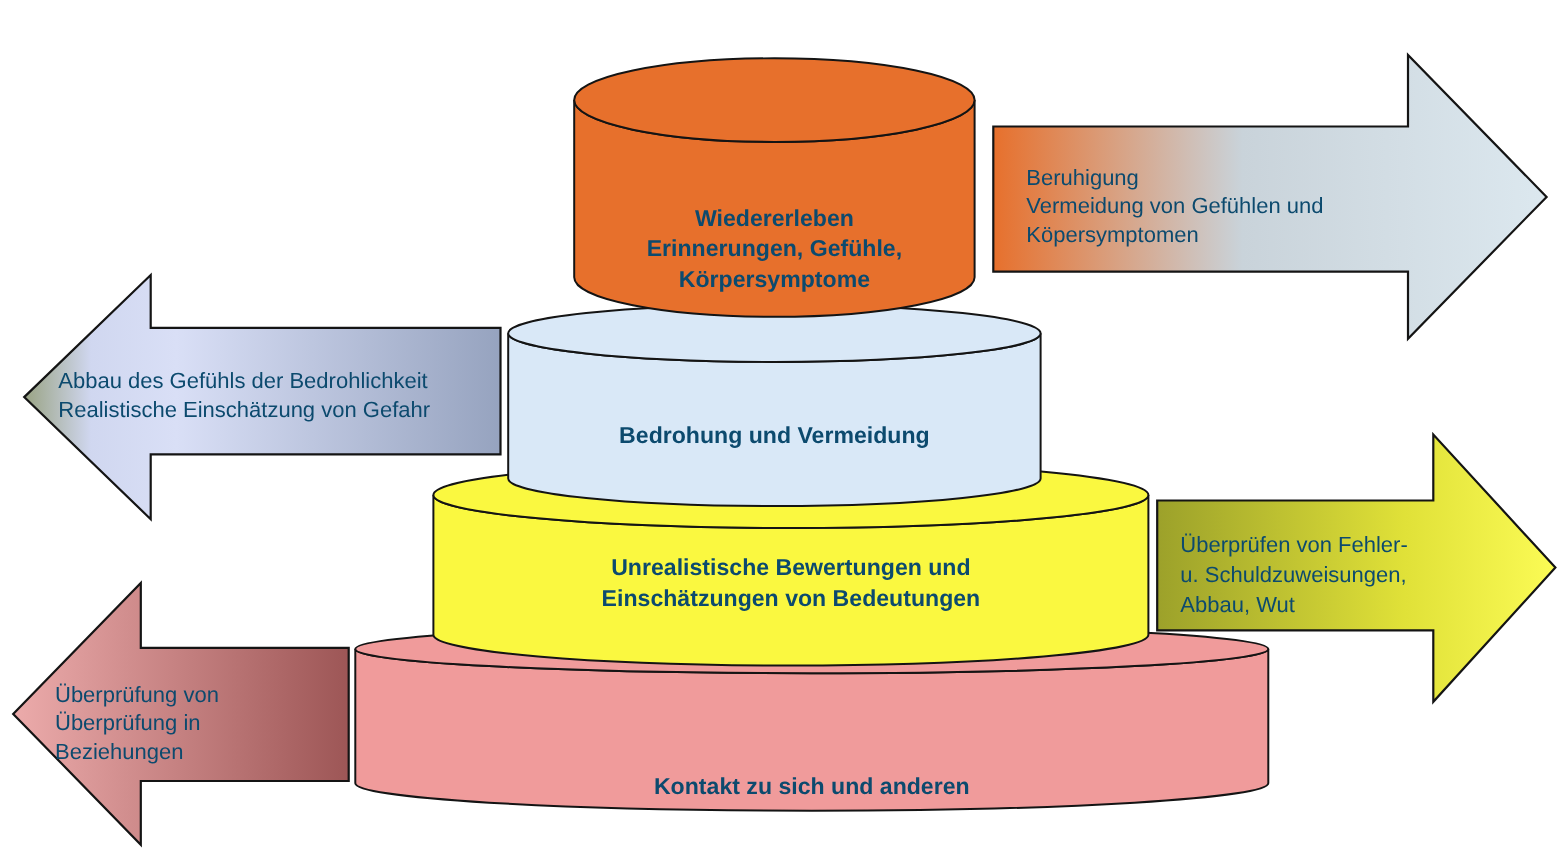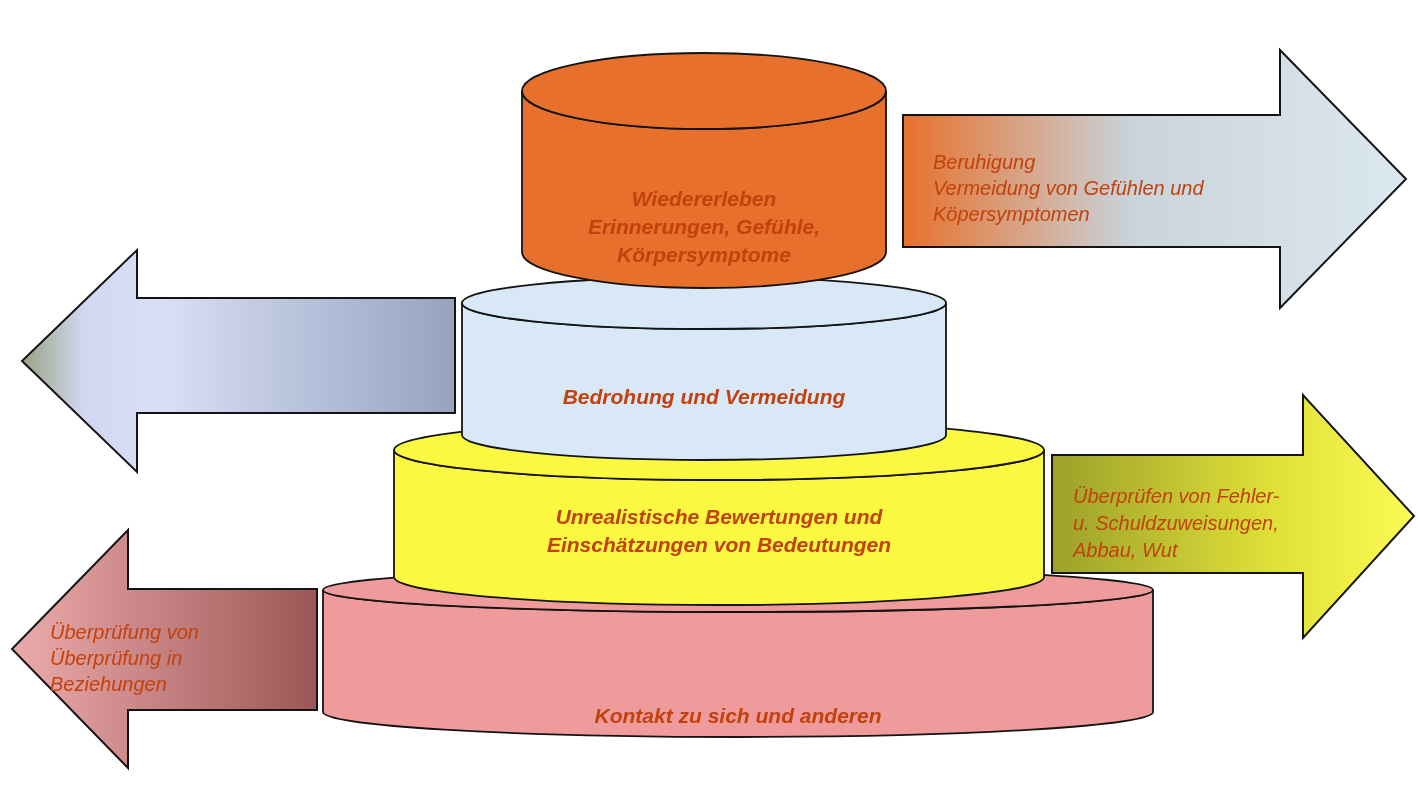--- a/index.html
+++ b/index.html
@@ -10,23 +10,22 @@
     height: 788px;
     background: #ffffff;
     overflow: hidden;
     font-family: "Liberation Sans", sans-serif;
   }
   .stage svg { position: absolute; left: 0; top: 0; }
   .shape { stroke: #141414; stroke-width: 1.8; }
   .arrow-shape { stroke: #141414; stroke-width: 2; }
   .label {
     position: absolute;
-    color: #c2410c;
+    color: #0c4a6e;
     white-space: nowrap;
-    font-style: italic;
   }
   .cyl-label {
     font-weight: bold;
     font-size: 21px;
     line-height: 28px;
     text-align: center;
   }
   .arrow-label {
     font-weight: normal;
     font-size: 20px;
@@ -110,20 +109,22 @@
     <div>Kontakt zu sich und anderen</div>
   </div>
 
   <div class="label arrow-label" style="left:933px; top:149px; width:340px;">
     <div>Beruhigung</div>
     <div>Vermeidung von Gefühlen und</div>
     <div>Köpersymptomen</div>
   </div>
 
   <div class="label arrow-label" style="left:53px; top:334px; width:420px;">
+    <div>Abbau des Gefühls der Bedrohlichkeit</div>
+    <div>Realistische Einschätzung von Gefahr</div>
   </div>
 
   <div class="label arrow-label lh27" style="left:1073px; top:483px; width:260px;">
     <div>Überprüfen von Fehler-</div>
     <div>u. Schuldzuweisungen,</div>
     <div>Abbau, Wut</div>
   </div>
 
   <div class="label arrow-label centered" style="left:50px; top:619px; width:250px;">
     <div>Überprüfung von</div>

